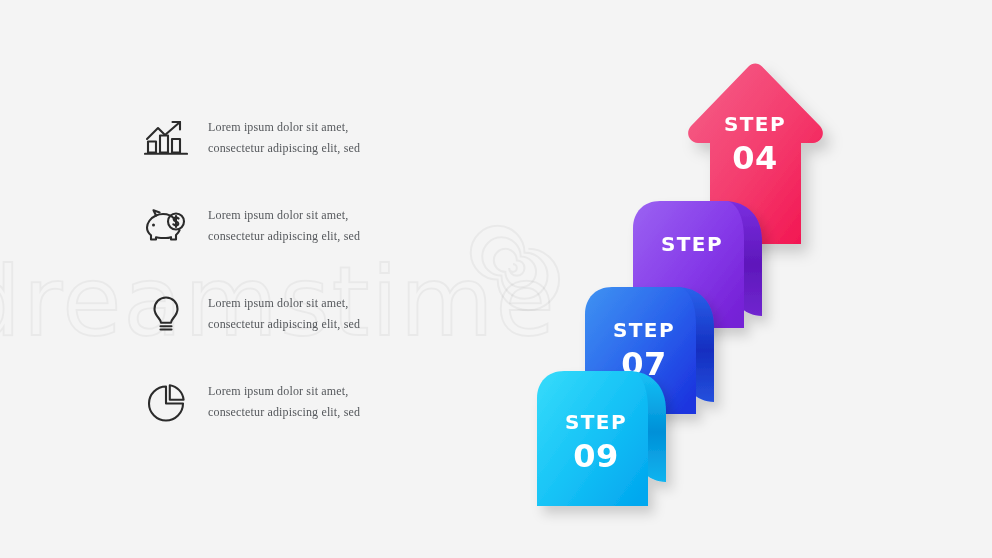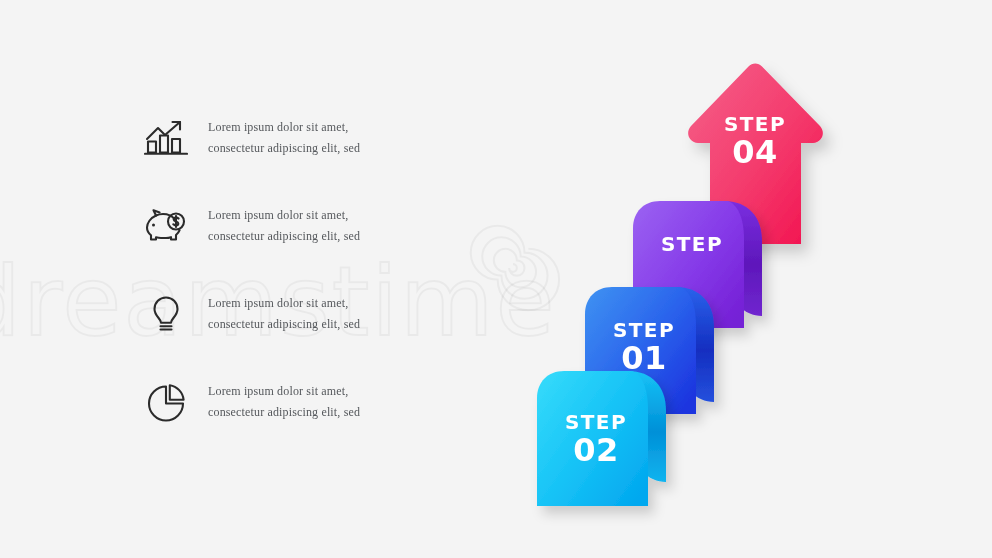--- a/index.html
+++ b/index.html
@@ -74,21 +74,21 @@
     font-weight:bold;
     letter-spacing:1.4px;
     line-height:17px;
   }
   .step-label .s-num{
     display:block;
     font-size:32px;
     font-weight:bold;
     letter-spacing:.5px;
     line-height:36px;
-    margin-top:1px;
+    margin-top:7px;
   }
 </style>
 </head>
 <body>
 
 <div class="canvas">
 
   <div class="watermark">
     <div class="wm-text">dreamstime</div>
     <svg class="wm-spiral" viewBox="0 0 100 100">
@@ -238,21 +238,21 @@
             <feDropShadow dx="6" dy="8" stdDeviation="6" flood-color="#000" flood-opacity="0.16"></feDropShadow>
           </filter>
         </defs>
         <g filter="url(#sh2)">
           <path fill="url(#c2)" d="M92 1 C116 1 130 17 130 40 L130 116 C112 116 98 101 98 80 L98 20 Z"></path>
           <path fill="url(#g2)" d="M28 1 L96 1 C108 6 112 22 112 40 L112 128 L1 128 L1 28 C1 12 12 1 28 1 Z"></path>
         </g>
       </svg>
       <div class="step-label" style="left:8px;top:36px;width:104px;">
         <span class="s-word">STEP</span>
-        <span class="s-num">01</span>
+        <span class="s-num">07</span>
       </div>
     </div>
 
     <div class="step" style="left:8px; top:312px;">
       <svg width="160" height="140" viewBox="0 0 160 140">
         <defs>
           <linearGradient id="g1" x1="0" y1="0" x2="1" y2="0.85">
             <stop offset="0%" stop-color="#37dcfb"></stop>
             <stop offset="55%" stop-color="#16c2f6"></stop>
             <stop offset="100%" stop-color="#02a8ef"></stop>
@@ -266,18 +266,18 @@
             <feDropShadow dx="6" dy="8" stdDeviation="6" flood-color="#000" flood-opacity="0.16"></feDropShadow>
           </filter>
         </defs>
         <g filter="url(#sh1)">
           <path fill="url(#c1)" d="M92 1 C116 1 130 17 130 40 L130 112 C112 112 98 97 98 76 L98 20 Z"></path>
           <path fill="url(#g1)" d="M28 1 L96 1 C108 6 112 22 112 40 L112 136 L1 136 L1 28 C1 12 12 1 28 1 Z"></path>
         </g>
       </svg>
       <div class="step-label" style="left:8px;top:44px;width:104px;">
         <span class="s-word">STEP</span>
-        <span class="s-num">02</span>
+        <span class="s-num">09</span>
       </div>
     </div>
 
   </div>
 </div>
 
 </body></html>

